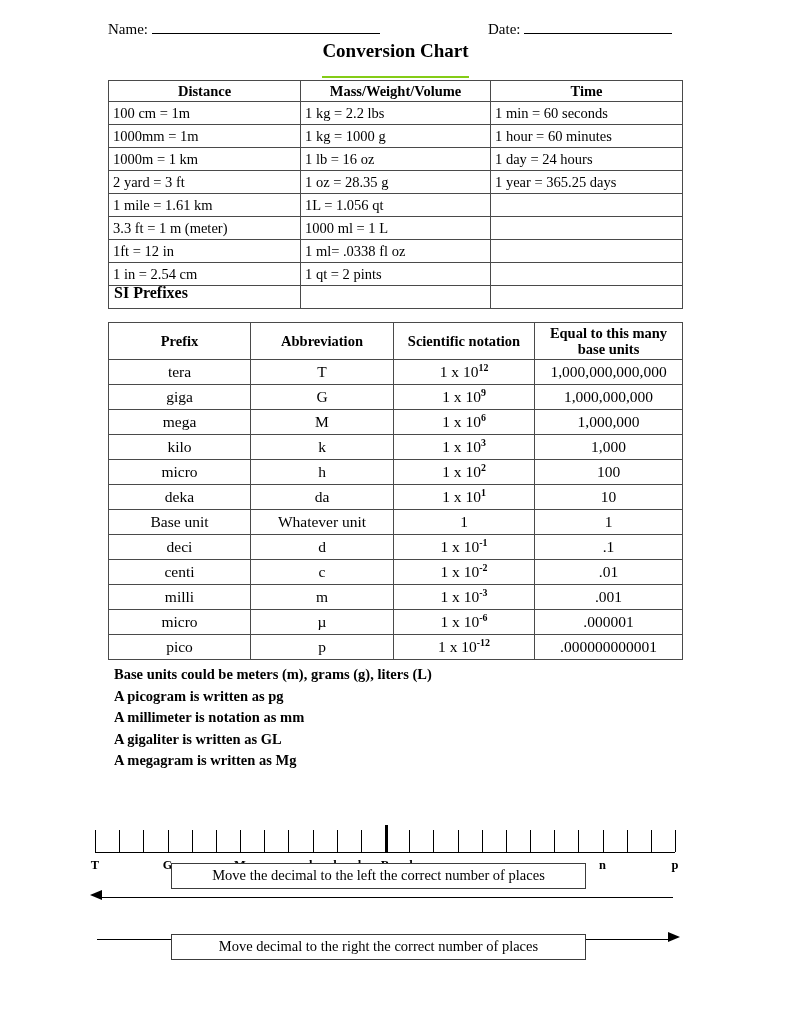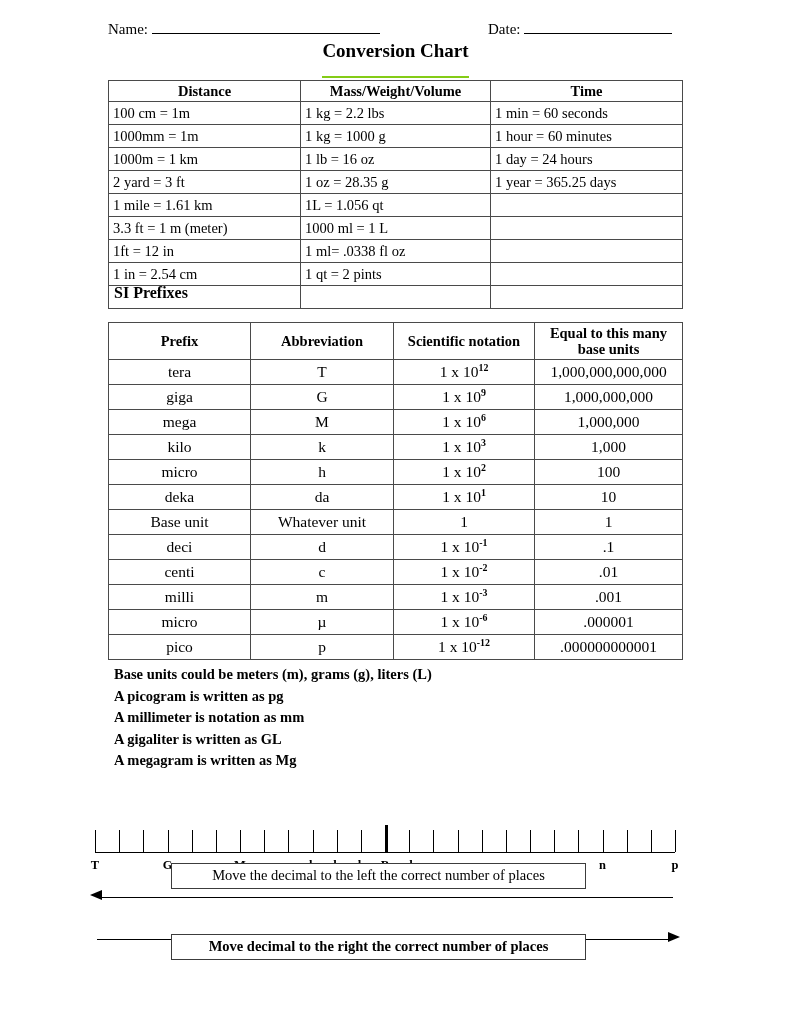--- a/index.html
+++ b/index.html
@@ -175,21 +175,21 @@
   }
 
   
   .arrow-row {
     position: absolute;
     left: 95px;
     width: 580px;
     height: 40px;
   }
   #arrow-left-row { top: 878px; }
-  #arrow-right-row { top: 920px; font-weight: bold; }
+  #arrow-right-row { top: 920px; }
 
   .arrow-line {
     position: absolute;
     left: 2px;
     width: 576px;
     top: 19px;
     border-top: 1.4px solid #000;
   }
   .arrow-head {
     position: absolute;

